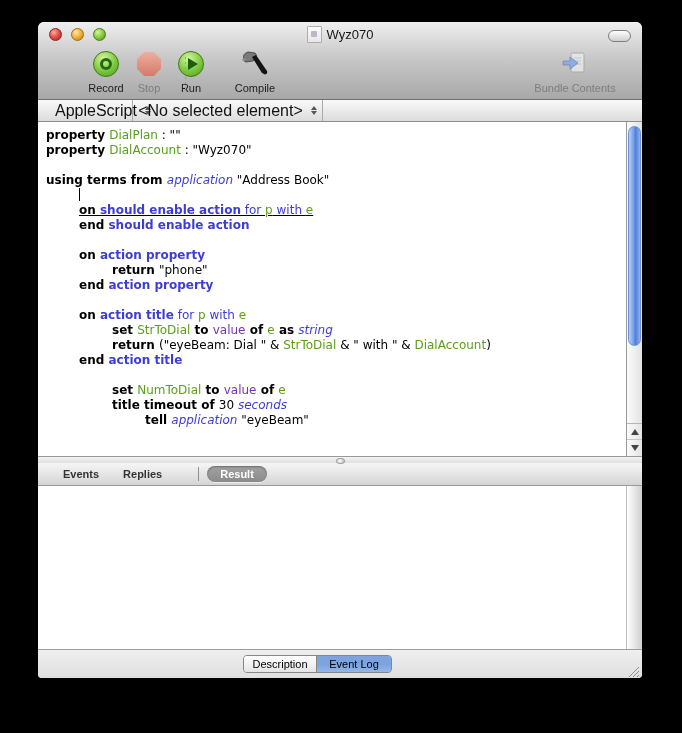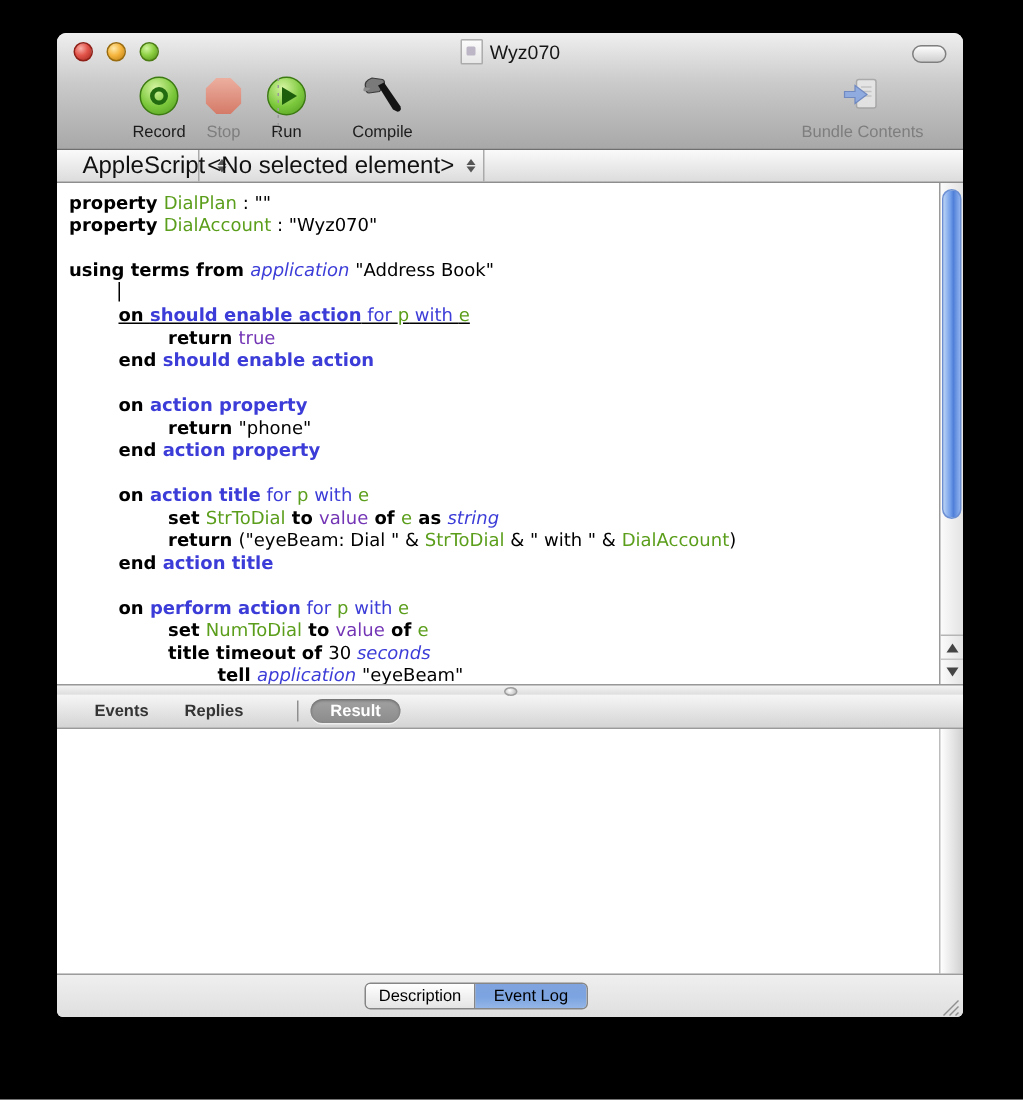--- a/index.html
+++ b/index.html
@@ -187,33 +187,31 @@
   </div>
 
   <div class="editor">
     <div class="code" id="code">
         <div class="code-line" style="padding-left: 8px;"><span class="sk">property </span><span class="sv">DialPlan</span><span class="ss"> : ""</span></div>
         <div class="code-line" style="padding-left: 8px;"><span class="sk">property </span><span class="sv">DialAccount</span><span class="ss"> : "Wyz070"</span></div>
         <div class="code-line" style="padding-left: 8px;"></div>
         <div class="code-line" style="padding-left: 8px;"><span class="sk">using terms from </span><span class="si">application</span><span class="ss"> "Address Book"</span></div>
         <div class="code-line" style="padding-left: 41px;"><span class="caret"></span></div>
         <div class="code-line" style="padding-left: 41px; text-decoration: underline;"><span class="sk">on </span><span class="sh">should enable action</span><span class="sb"> for </span><span class="sv">p</span><span class="sb"> with </span><span class="sv">e</span></div>
-        <div class="code-line" style="padding-left: 74px;"><span class="sk">return </span><span class="sp">true</span></div>
         <div class="code-line" style="padding-left: 41px;"><span class="sk">end </span><span class="sh">should enable action</span></div>
         <div class="code-line" style="padding-left: 8px;"></div>
         <div class="code-line" style="padding-left: 41px;"><span class="sk">on </span><span class="sh">action property</span></div>
         <div class="code-line" style="padding-left: 74px;"><span class="sk">return </span><span class="ss">"phone"</span></div>
         <div class="code-line" style="padding-left: 41px;"><span class="sk">end </span><span class="sh">action property</span></div>
         <div class="code-line" style="padding-left: 8px;"></div>
         <div class="code-line" style="padding-left: 41px;"><span class="sk">on </span><span class="sh">action title</span><span class="sb"> for </span><span class="sv">p</span><span class="sb"> with </span><span class="sv">e</span></div>
         <div class="code-line" style="padding-left: 74px;"><span class="sk">set </span><span class="sv">StrToDial</span><span class="sk"> to </span><span class="sp">value</span><span class="sk"> of </span><span class="sv">e</span><span class="sk"> as </span><span class="si">string</span></div>
         <div class="code-line" style="padding-left: 74px;"><span class="sk">return </span><span class="ss">("eyeBeam: Dial " &amp; </span><span class="sv">StrToDial</span><span class="ss"> &amp; " with " &amp; </span><span class="sv">DialAccount</span><span class="ss">)</span></div>
         <div class="code-line" style="padding-left: 41px;"><span class="sk">end </span><span class="sh">action title</span></div>
         <div class="code-line" style="padding-left: 8px;"></div>
-        <div class="code-line" style="padding-left: 41px;"><span class="sk">on </span><span class="sh">perform action</span><span class="sb"> for </span><span class="sv">p</span><span class="sb"> with </span><span class="sv">e</span></div>
         <div class="code-line" style="padding-left: 74px;"><span class="sk">set </span><span class="sv">NumToDial</span><span class="sk"> to </span><span class="sp">value</span><span class="sk"> of </span><span class="sv">e</span></div>
         <div class="code-line" style="padding-left: 74px;"><span class="sk">title timeout of </span><span class="ss">30 </span><span class="si">seconds</span></div>
         <div class="code-line" style="padding-left: 107px;"><span class="sk">tell </span><span class="si">application</span><span class="ss"> "eyeBeam"</span></div>
       </div>
     <div class="vsb">
       <div class="thumb"></div>
       <div class="arrows">
         <div class="ar up">
             <i class="tri-up"></i>
           </div>

